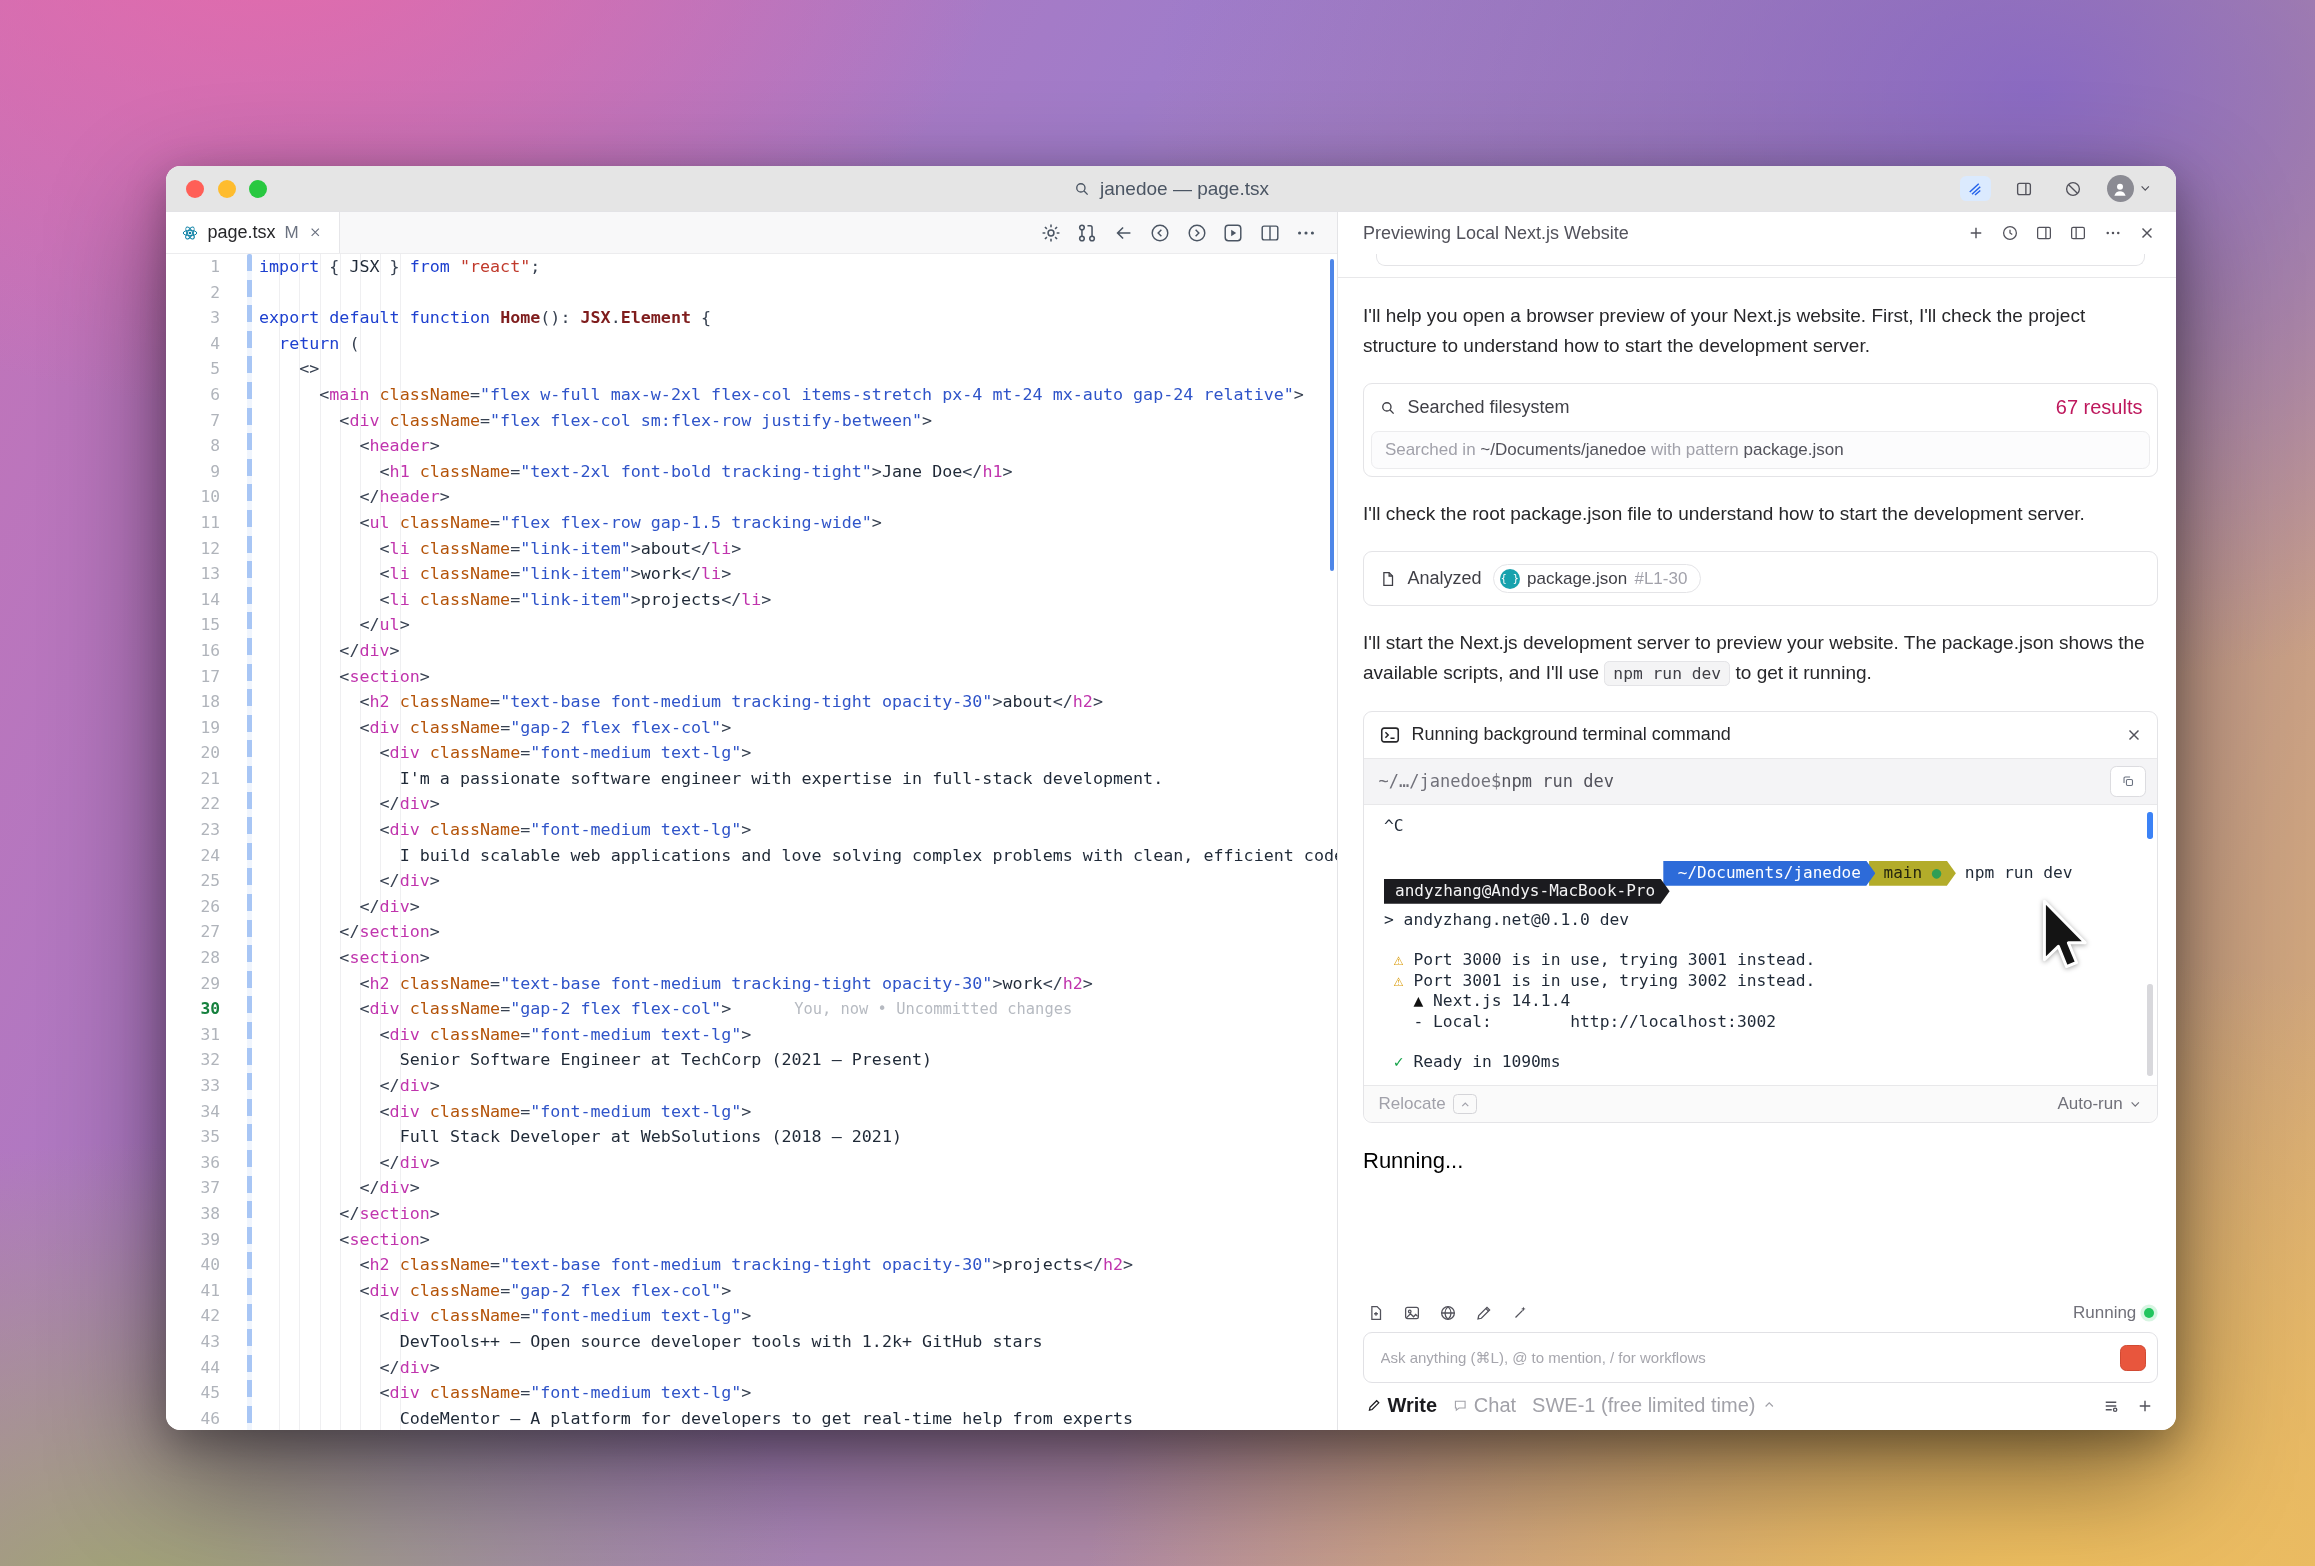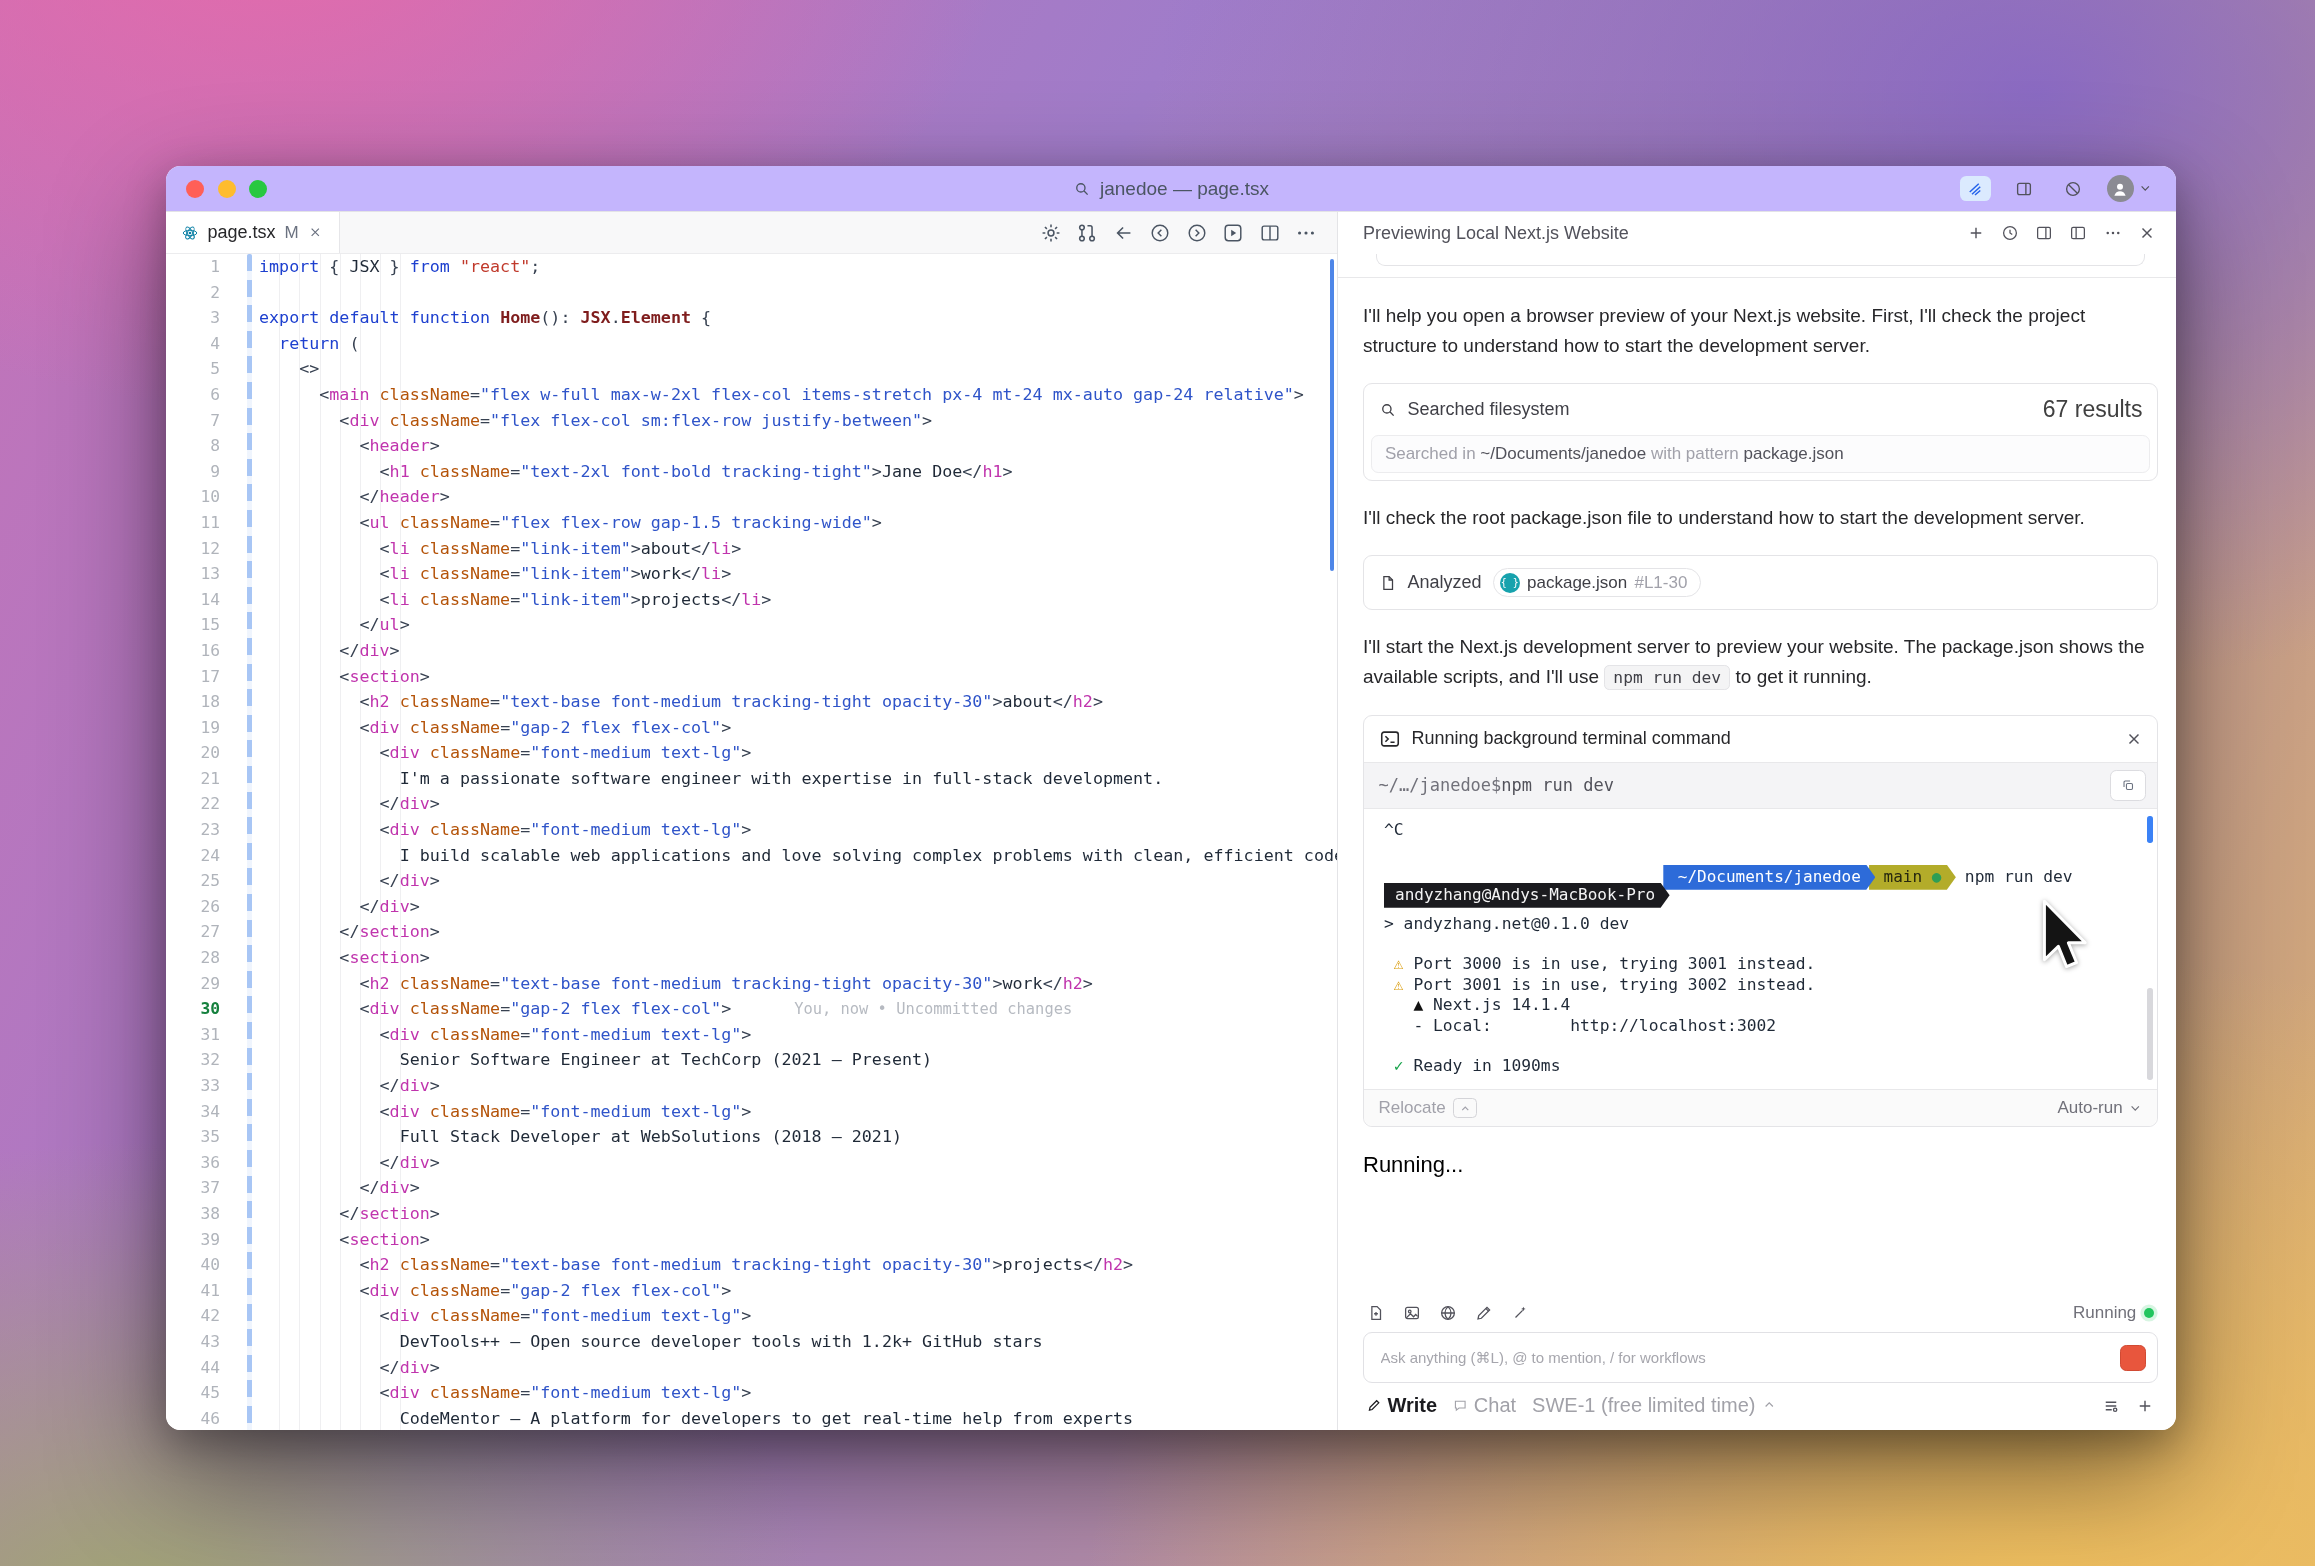--- a/index.html
+++ b/index.html
@@ -9,21 +9,21 @@
       radial-gradient(1176px 814px at 12% -6%, rgba(236,104,168,.85), transparent 62%),
       radial-gradient(1357px 905px at 88% 6%, rgba(124,94,205,.75), transparent 65%),
       radial-gradient(1538px 1040px at 88% 102%, rgba(242,193,92,.95), transparent 62%),
       radial-gradient(1131px 814px at 6% 104%, rgba(160,175,95,.85), transparent 60%),
       linear-gradient(118deg,#c473b8 0%,#a07cc9 38%,#b18ba8 62%,#d9ae6c 100%);
   }
 
   
   .window{position:absolute;left:166px;top:166px;width:2010px;height:1264px;background:#fff;border-radius:14.5px;
     box-shadow:0 45px 118px rgba(0,0,0,.45),0 12.7px 40px rgba(0,0,0,.28);overflow:hidden;display:flex;flex-direction:column;}
-  .titlebar{height:45px;background:#c4b5fd;border-bottom:0.9px solid #e3e3e6;display:flex;align-items:center;position:relative;flex:0 0 auto;}
+  .titlebar{height:45px;background:#e5e5e5;border-bottom:0.9px solid #e3e3e6;display:flex;align-items:center;position:relative;flex:0 0 auto;}
   .traffic{display:flex;gap:13.6px;margin-left:20px;}
   .tl{width:18px;height:18px;border-radius:50%;}
   .tl.red{background:#ff5f57;} .tl.yellow{background:#febc2e;} .tl.green{background:#28c840;}
   .title-center{position:absolute;left:50%;top:0;height:100%;transform:translateX(-50%);display:flex;align-items:center;gap:9px;color:#4b5563;font-size:19px;}
   .titlebar-right{margin-left:auto;display:flex;align-items:center;gap:18px;padding-right:23.5px;color:#52525b;}
   .tb-btn{display:flex;align-items:center;justify-content:center;width:31px;height:25px;border-radius:6.3px;}
   .tb-btn.active{background:#dbeafe;color:#2563eb;}
   .avatar{width:27px;height:27px;border-radius:50%;background:#8b8b93;color:#fff;display:flex;align-items:center;justify-content:center;overflow:hidden;}
 
   .win-body{flex:1;display:flex;min-height:0;}
@@ -60,21 +60,21 @@
   .panel-title{font-size:18px;font-weight:500;color:#52525b;}
   .panel-h-icons{margin-left:auto;display:flex;align-items:center;gap:16.3px;color:#52525b;}
   .panel-content{flex:1;min-height:0;overflow:hidden;padding:0 18px 0 25px;font-size:19px;color:#27272a;}
   .card-sliver{height:11px;border:0.9px solid #e4e4e7;border-top:none;border-radius:0 0 9px 9px;margin:0 12.7px;}
   .turn-divider{height:0.9px;background:#e8e8ea;margin:11px -18px 23.5px -25px;}
   .para{line-height:30px;margin:0 0 22px 0;}
   .code-pill{font-family:"DejaVu Sans Mono",monospace;font-size:16.3px;background:#f4f4f5;border:0.9px solid #e4e4e7;border-radius:5.4px;padding:1.8px 8.1px;color:#3f3f46;}
 
   .tool-card{border:0.9px solid #e4e4e7;border-radius:9px;background:#fff;margin:0 0 22px 0;}
   .tool-row{display:flex;align-items:center;gap:11px;padding:11.8px 14.5px;color:#3f3f46;font-size:18px;}
-  .tool-row .right{margin-left:auto;color:#404040;font-size:23px;}
+  .tool-row .right{margin-left:auto;color:#be185d;font-size:20px;}
   .tool-sub{margin:0 7.2px 7.2px;border:0.9px solid #ececee;background:#fcfcfd;border-radius:7.2px;padding:8.1px 12.7px;font-size:17px;color:#a1a1aa;}
   .tool-sub b{color:#52525b;font-weight:normal;}
   .file-pill{display:inline-flex;align-items:center;gap:7.2px;border:0.9px solid #e4e4e7;border-radius:904px;padding:3.6px 12.7px 3.6px 6.3px;background:#fff;font-size:17px;}
   .json-ico{width:20px;height:20px;border-radius:50%;background:#17a2ad;color:#fff;font-family:"DejaVu Sans Mono",monospace;font-size:10px;display:flex;align-items:center;justify-content:center;}
   .file-pill .fname{color:#3f3f46;} .file-pill .frange{color:#a1a1aa;}
 
   
   .term-head{display:flex;align-items:center;gap:11px;padding:11.8px 14.5px;color:#27272a;font-size:18px;font-weight:500;}
   .term-head .x{margin-left:auto;color:#52525b;display:flex;}
   .cmdbar{background:#f4f4f6;border-top:0.9px solid #e8e8ea;border-bottom:0.9px solid #e8e8ea;display:flex;align-items:center;padding:7.2px 11px 7.2px 14.5px;font-family:"DejaVu Sans Mono",monospace;font-size:17px;color:#71717a;}

